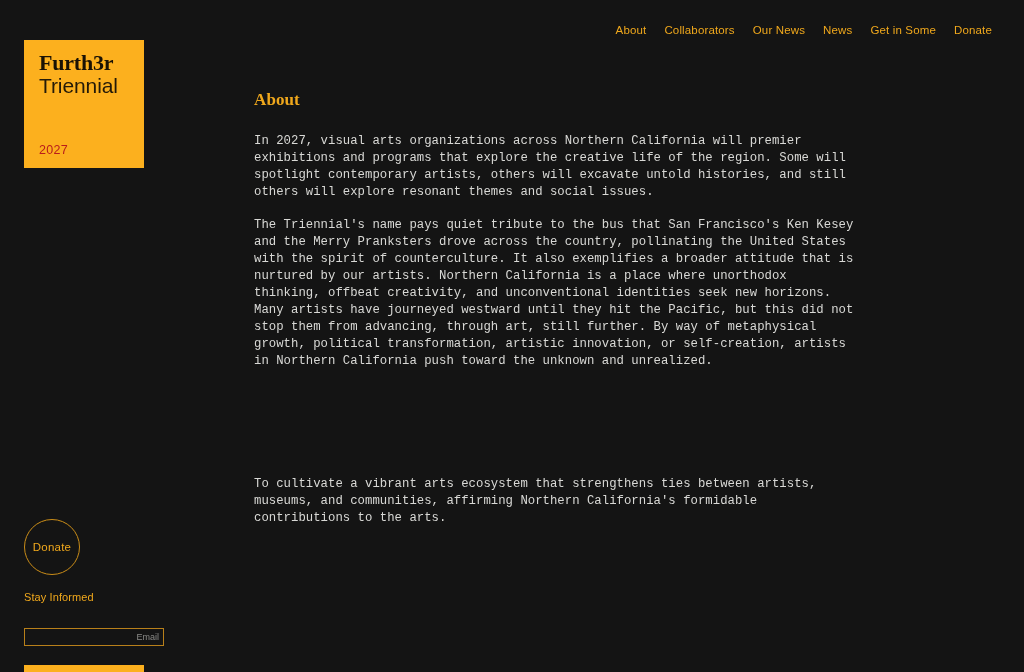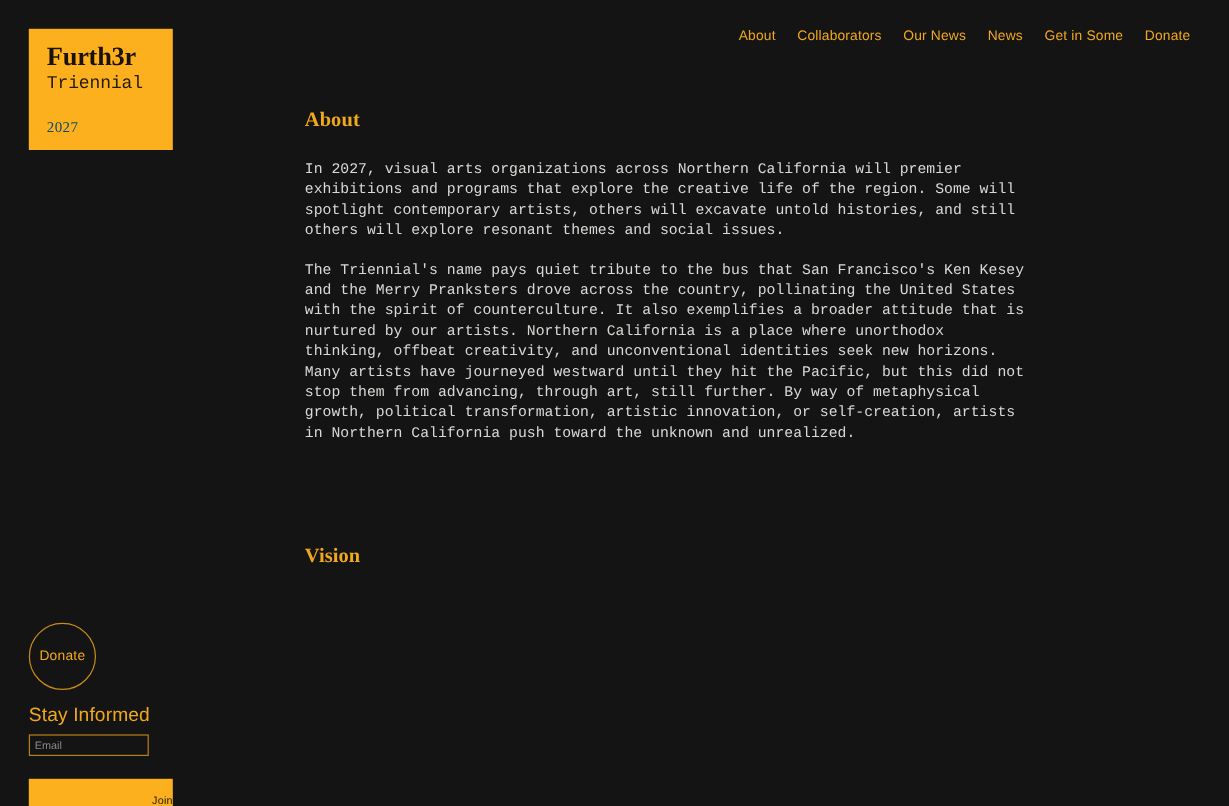--- a/index.html
+++ b/index.html
@@ -32,55 +32,55 @@
     text-decoration: none;
     white-space: nowrap;
     line-height: 15px;
     cursor: pointer;
   }
 
   
   .logo-box {
     position: absolute;
     left: 24px;
-    top: 24px;
+    top: 40px;
     width: 120px;
-    height: 101px;
+    height: 128px;
     background: #fcb01e;
     cursor: pointer;
   }
   .logo-word {
     position: absolute;
     left: 15px;
     top: 11px;
     font-family: "Liberation Serif", "DejaVu Serif", serif;
     font-weight: bold;
     font-size: 22px;
     color: #1a1205;
     letter-spacing: -0.2px;
     line-height: 24px;
   }
   .logo-sub {
     position: absolute;
     left: 15px;
     top: 34px;
-    font-family: Liberation Mono, monospace;
+    font-family: Liberation Sans, sans-serif;
     font-weight: normal;
-    font-size: 15px;
+    font-size: 21px;
     color: #241a08;
     letter-spacing: -0.1px;
     line-height: 24px;
   }
   .logo-year {
     position: absolute;
     left: 15px;
     bottom: 11px;
-    font-family: Liberation Serif, serif;
+    font-family: Liberation Sans, sans-serif;
     font-size: 12.5px;
-    color: #0c4a6e;
+    color: #b91c1c;
     letter-spacing: 0.3px;
   }
 
   
   .content {
     position: absolute;
     left: 254px;
     top: 90px;
     width: 600px;
   }
@@ -125,36 +125,36 @@
   }
 
   .subscribe {
     position: absolute;
     left: 24px;
     top: 590px;
     width: 120px;
   }
   .stay-label {
     color: #f0a81c;
-    font-size: 16px;
+    font-size: 11px;
     letter-spacing: 0.1px;
     line-height: 14px;
-    margin-bottom: 8px;
+    margin-bottom: 24px;
   }
   .email-input {
     display: block;
-    width: 100px;
+    width: 140px;
     height: 18px;
     box-sizing: border-box;
     background: transparent;
     border: 1px solid #b8801a;
     color: #d9d9d6;
     font-family: "Liberation Sans", sans-serif;
     font-size: 9px;
-    text-align: left;
+    text-align: right;
     padding: 0 4px;
     outline: none;
   }
   .email-input::placeholder {
     color: #8a8a87;
     font-size: 9px;
   }
   .join-button {
     display: block;
     width: 120px;
@@ -197,22 +197,22 @@
   <p class="body-text">In 2027, visual arts organizations across Northern California will premier exhibitions and programs that explore the creative life of the region. Some will spotlight contemporary artists, others will excavate untold histories, and still others will explore resonant themes and social issues.</p>
   <div class="gap-para"></div>
   <p class="body-text">The Triennial's name pays quiet tribute to the bus that San Francisco's Ken Kesey and the Merry Pranksters drove across the country, pollinating the United States with the spirit of counterculture. It also exemplifies a broader attitude that is nurtured by our artists. Northern California is a place where unorthodox thinking, offbeat creativity, and unconventional identities seek new horizons. Many artists have journeyed westward until they hit the Pacific, but this did not stop them from advancing, through art, still further. By way of metaphysical growth, political transformation, artistic innovation, or self-creation, artists in Northern California push toward the unknown and unrealized.</p>
 
   <div class="gap-section"></div>
 
   <div class="gap-after-head"></div>
 
   <div class="gap-section"></div>
 
-  <h2 class="section-heading">Vision</h2>
   <div class="gap-after-head"></div>
+  <p class="body-text">To cultivate a vibrant arts ecosystem that strengthens ties between artists, museums, and communities, affirming Northern California's formidable contributions to the arts.</p>
 
 </main>
 
 <div class="donate-circle">
   <span>Donate</span>
 </div>
 
 <div class="subscribe">
   <div class="stay-label">Stay Informed</div>
   <input class="email-input" type="text" placeholder="Email" style="">

